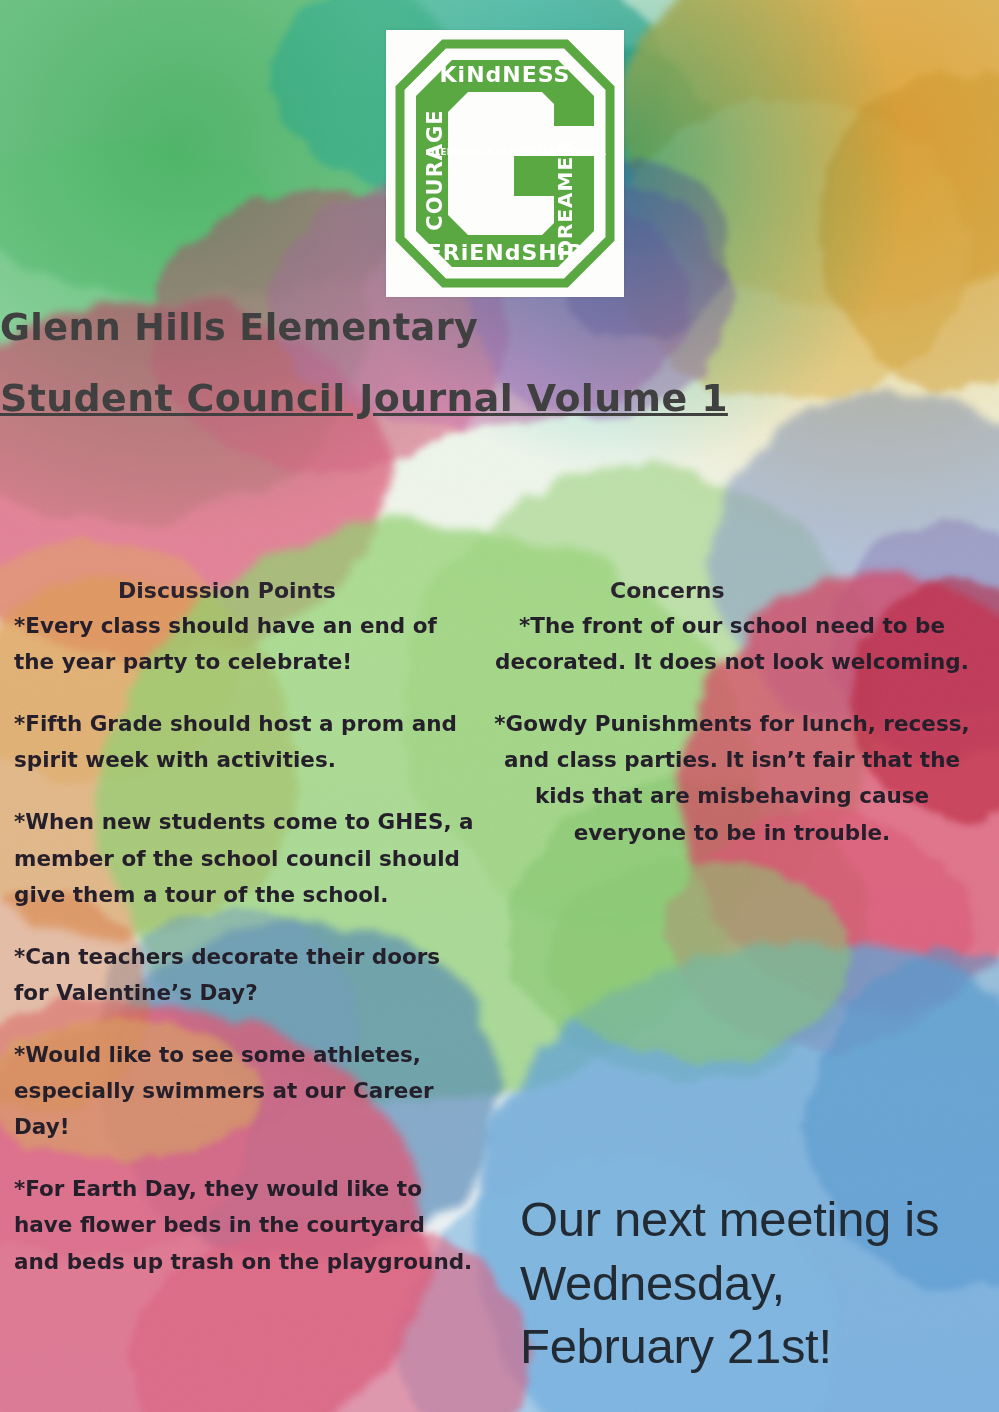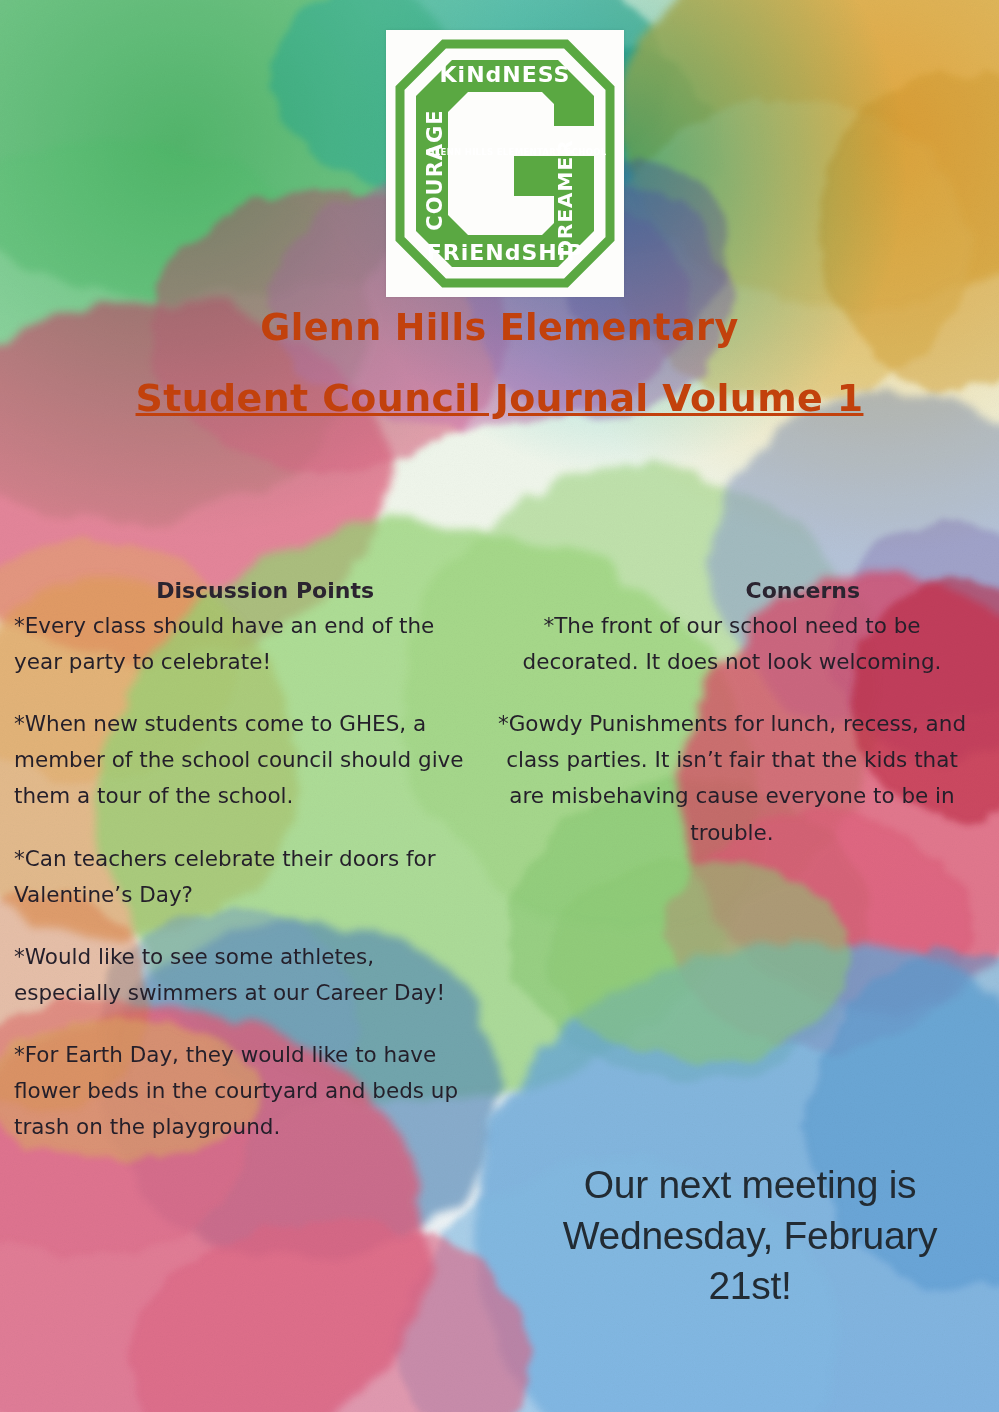--- a/index.html
+++ b/index.html
@@ -55,22 +55,21 @@
   }
   .logo-inner {
     position: relative;
     width: 100%; height: 100%;
   }
   .logo-svg { display:block; width:100%; height:100%; }
 
   .title-main, .title-sub {
     position: absolute;
     width: 100%;
-    text-align: center;
-    color: #c2410c;
+    color: #404040;
     font-family: "DejaVu Sans", sans-serif;
     font-weight: 700;
     letter-spacing: 0.4px;
   }
   .title-main {
     top: 306px;
     font-size: 37px;
   }
   .title-sub {
     top: 376px;
@@ -90,48 +89,47 @@
     letter-spacing: -0.1px;
     font-family: "DejaVu Sans", sans-serif;
   }
 
   .col-head {
     position: absolute;
     color: #2b2430;
     font-size: 22px;
     font-weight: 600;
     font-family: "DejaVu Sans", sans-serif;
-    text-align: right;
+    text-align: left;
   }
   #head-discussion { left: 118px; top: 578px; width: 256px; }
   #head-concerns   { left: 610px; top: 578px; width: 250px; }
 
   .col {
     position: absolute;
     color: #241f2a;
     font-family: "DejaVu Sans", sans-serif;
     font-size: 21.5px;
     line-height: 1.68;
-    font-weight: 400;
+    font-weight: 700;
   }
   #col-left  { left: 14px; top: 608px;  width: 462px; }
   #col-right { left: 492px; top: 608px; width: 480px; text-align: center; }
 
   .item { margin: 0 0 26px 0; }
   .item:last-child { margin-bottom: 0; }
 
   .meeting {
     position: absolute;
     left: 520px;
-    top: 1160px;
+    top: 1188px;
     width: 460px;
-    text-align: center;
     color: #222b33;
     font-family: "Liberation Sans", sans-serif;
-    font-size: 39px;
+    font-size: 49px;
     font-weight: 400;
     line-height: 1.30;
     letter-spacing: -0.3px;
   }
 
   
   .logo-word {
     font-family: "DejaVu Sans", sans-serif;
     font-weight: 700;
     fill: #ffffff;
@@ -248,22 +246,23 @@
 
     <div class="title-main" style="font-size: 36.5336px;">Glenn Hills Elementary</div>
     <div class="title-sub" style="font-size: 37.8808px;">Student Council Journal Volume 1</div>
 
 
     <div class="col-head" id="head-discussion">Discussion Points</div>
     <div class="col-head" id="head-concerns">Concerns</div>
 
     <div class="col" id="col-left">
       <p class="item">*Every class should have an end of the year party to celebrate!</p>
+      <p class="item">*Fifth Grade should host a prom and spirit week with activities.</p>
       <p class="item">*When new students come to GHES, a member of the school council should give them a tour of the school.</p>
-      <p class="item">*Can teachers celebrate their doors for Valentine’s Day?</p>
+      <p class="item">*Can teachers decorate their doors for Valentine’s Day?</p>
       <p class="item">*Would like to see some athletes, especially swimmers at our Career Day!</p>
       <p class="item">*For Earth Day, they would like to have flower beds in the courtyard and beds up trash on the playground.</p>
     </div>
 
     <div class="col" id="col-right">
       <p class="item">*The front of our school need to be decorated. It does not look welcoming.</p>
       <p class="item">*Gowdy Punishments for lunch, recess, and class parties. It isn’t fair that the kids that are misbehaving cause everyone to be in trouble.</p>
     </div>
 
     <div class="meeting">Our next meeting is Wednesday, February 21st!</div>

